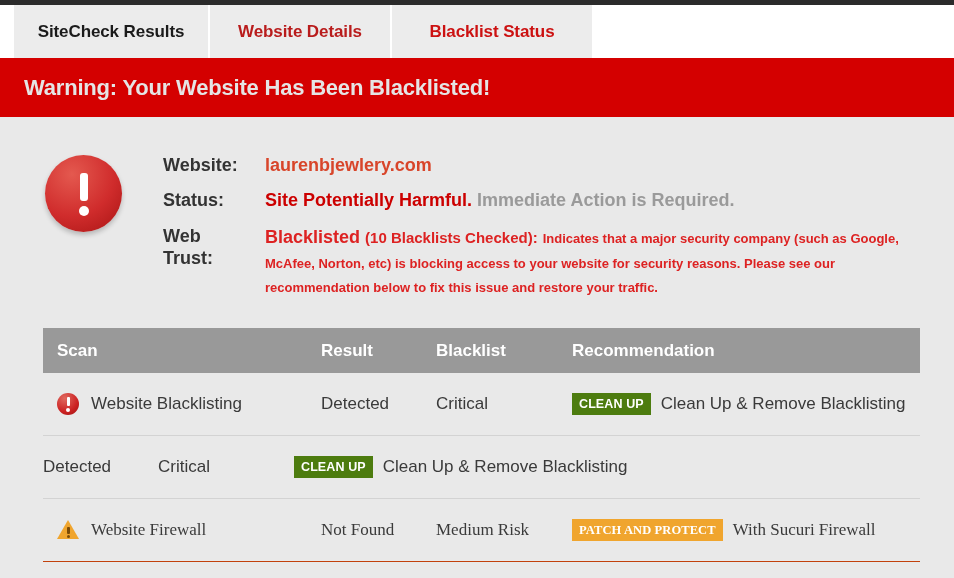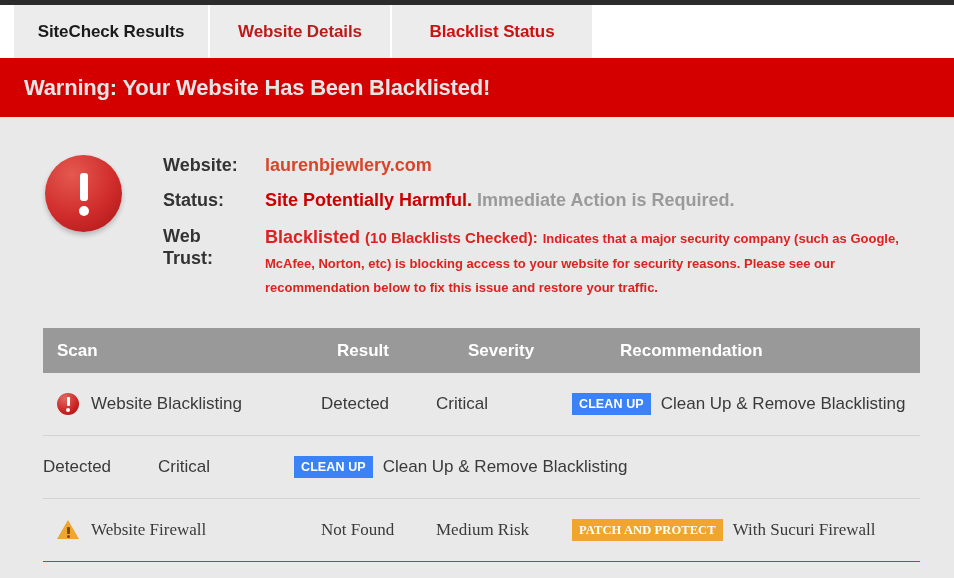--- a/index.html
+++ b/index.html
@@ -144,21 +144,20 @@
     width: 877px;
   }
   .thead {
     display: flex;
     align-items: center;
     height: 45px;
     background: #999999;
     color: #ffffff;
     font-size: 17px;
     font-weight: bold;
-    gap: 16px;
   }
   .trow {
     display: flex;
     align-items: center;
     height: 62px;
     border-bottom: 1px solid #d3d3d3;
     color: #3a3a3a;
     font-size: 17px;
   }
   .trow:last-child { border-bottom: 1px solid #c2410c; font-family: Liberation Serif, serif; }
@@ -208,21 +207,21 @@
     color: #ffffff;
     font-size: 12.5px;
     font-weight: bold;
     padding: 4px 7px 4px 7px;
     line-height: 14px;
     letter-spacing: 0.1px;
     margin-right: 10px;
     white-space: nowrap;
     cursor: pointer;
   }
-  .badge.red    { background: #3b82f6; }
+  .badge.red    { background: #4d7c0f; }
   .badge.orange { background: #f0a52e; }
   .rec-text { color: #3a3a3a; font-size: 17px; }
 </style>
 </head>
 <body>
 
 <div class="page">
 
   <div class="topstrip"></div>
 
@@ -280,21 +279,21 @@
       </div>
 
     </div>
   </div>
 
   <div class="table">
 
     <div class="thead">
       <div class="c-scan">Scan</div>
       <div class="c-result">Result</div>
-      <div class="c-sev">Severity</div>
+      <div class="c-sev">Blacklist</div>
       <div class="c-rec">Recommendation</div>
     </div>
 
     <div class="trow">
       <div class="c-scan">
         <span class="rowicon err">
           <span class="circle"></span>
           <span class="bar"></span>
           <span class="dot"></span>
         </span>

